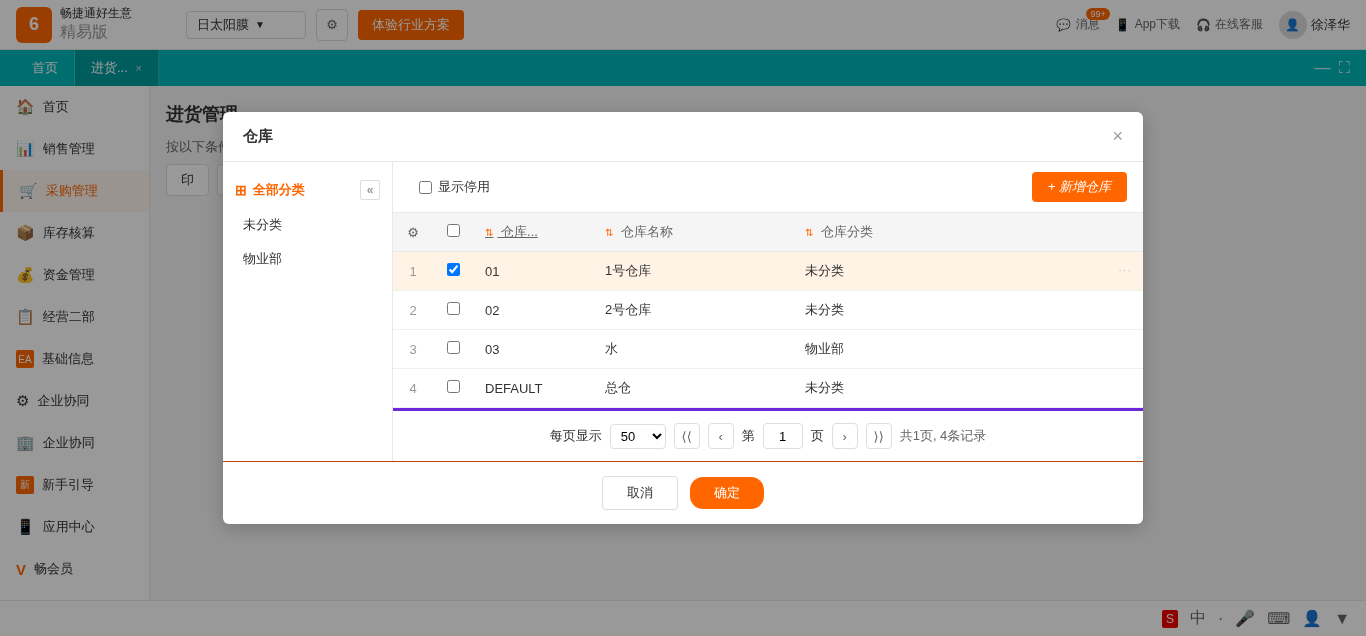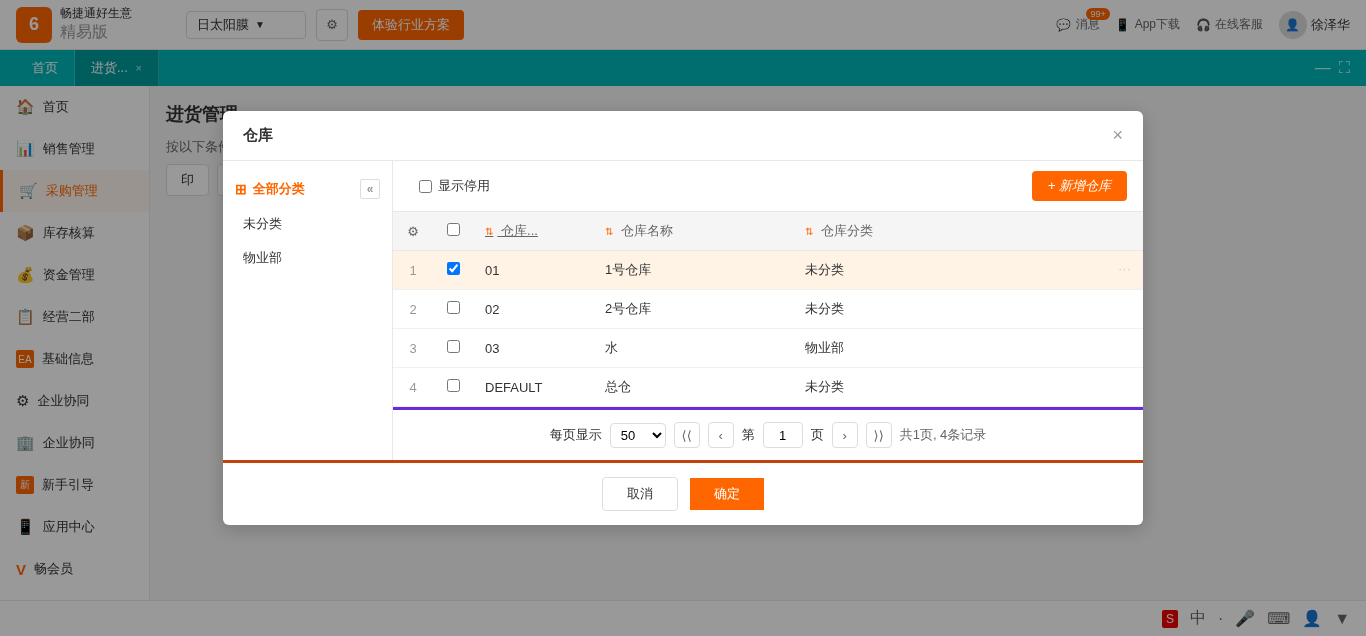--- a/index.html
+++ b/index.html
@@ -268,29 +268,29 @@
     .page-input {
       width: 40px; height: 26px; border: 1px solid #ddd;
       border-radius: 4px; text-align: center; font-size: 13px;
     }
     .page-info { color: #666; }
 
     
     .modal-footer {
       display: flex; align-items: center; justify-content: center;
       padding: 14px 20px; gap: 12px;
-      border-top: 3px solid #c2410c;
+      border-top: 1px solid #c2410c;
     }
     .btn-cancel {
       background: #fff; color: #333; border: 1px solid #ddd;
       border-radius: 4px; padding: 7px 24px; cursor: pointer; font-size: 13px;
     }
     .btn-confirm {
       background: #f60; color: #fff; border: none;
-      border-radius: 0; padding: 7px 24px; cursor: pointer; font-size: 13px;
+      border-radius: 13px; padding: 7px 24px; cursor: pointer; font-size: 13px;
     }
 
     
     .bottom-bar {
       position: fixed; bottom: 0; left: 0; right: 0;
       height: 36px; background: #fff;
       border-top: 1px solid #e8e8e8;
       display: flex; align-items: center; justify-content: flex-end;
       padding: 0 16px; gap: 12px; z-index: 5;
     }

